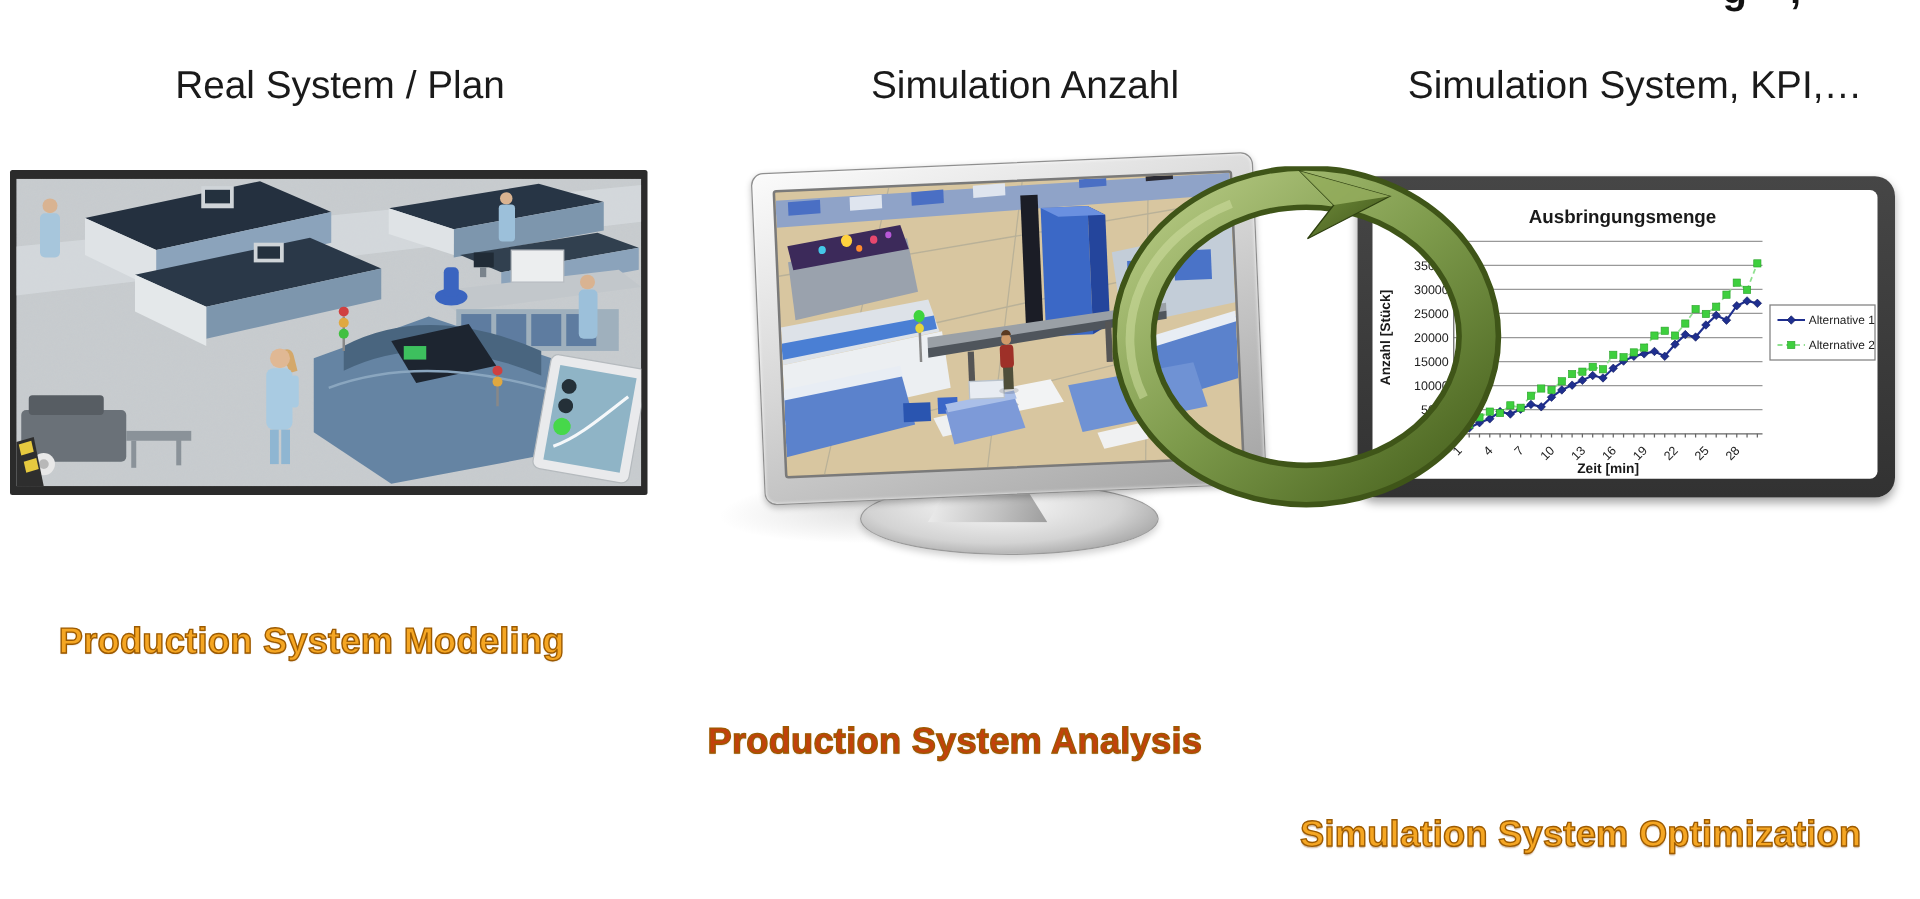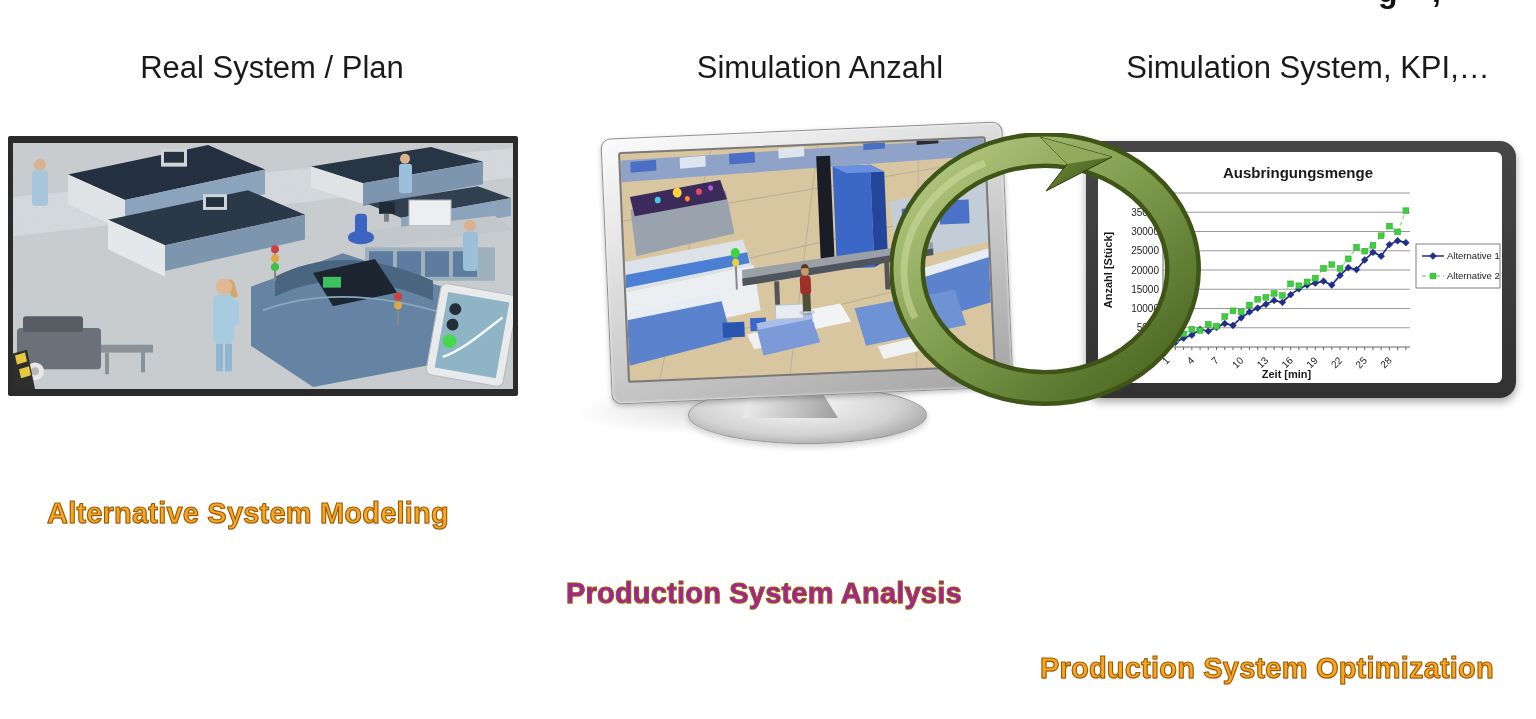--- a/index.html
+++ b/index.html
@@ -561,15 +561,15 @@
         <stop offset="1" stop-color="#3f5518"></stop>
     </linearGradient>
   </defs>
   <ellipse cx="155" cy="136" rx="138" ry="119" fill="none" stroke="#3f5518" stroke-width="36"></ellipse>
   <ellipse cx="155" cy="136" rx="138" ry="119" fill="none" stroke="url(#rg)" stroke-width="27"></ellipse>
   <path d="M 25,185 A 138 119 0 0 1 95,30" fill="none" stroke="#cddd9e" stroke-width="7" opacity=".55"></path>
   <polygon points="222,24 150,4 177,31 156,58" fill="url(#ag)" stroke="#2e4010" stroke-width="1"></polygon>
   <polygon points="222,24 150,4 177,31" fill="#9ab363" opacity=".85"></polygon>
 </svg>
 
-<div class="caption" style="left: 47px; top: 497px; color: rgb(245, 166, 35); -webkit-text-stroke: 1.1px rgb(156, 90, 0);">Alternative System Modeling</div>
-<div class="caption" style="left: 566px; top: 577px; color: #a21caf; -webkit-text-stroke: 1.1px rgb(156, 90, 0);">Production System Analysis</div>
-<div class="caption" style="left: 1040px; top: 652px; color: rgb(245, 166, 35); -webkit-text-stroke: 1.1px rgb(156, 90, 0);">Production System Optimization</div>
+<div class="caption" style="left: 47px; top: 497px; color: rgb(245, 166, 35); -webkit-text-stroke: 1.1px rgb(156, 90, 0);">Production System Modeling</div>
+<div class="caption" style="left: 566px; top: 577px; color: #c2410c; -webkit-text-stroke: 1.1px rgb(156, 90, 0);">Production System Analysis</div>
+<div class="caption" style="left: 1040px; top: 652px; color: rgb(245, 166, 35); -webkit-text-stroke: 1.1px rgb(156, 90, 0);">Simulation System Optimization</div>
 
 </body></html>

